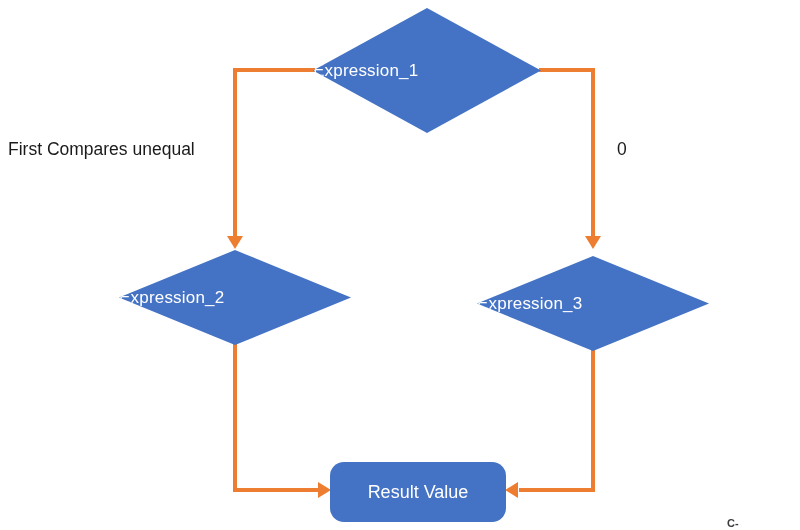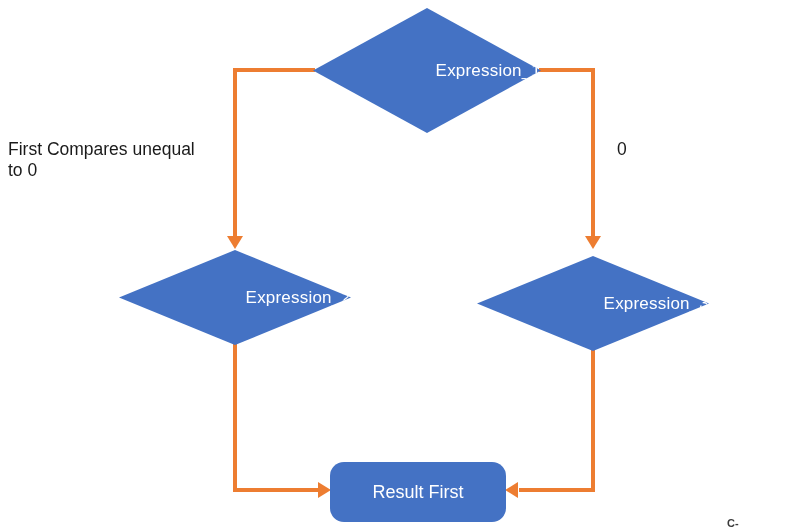--- a/index.html
+++ b/index.html
@@ -15,21 +15,21 @@
     background: #ffffff;
     overflow: hidden;
   }
   
   .diamond {
     position: absolute;
     background: var(--node-fill);
     clip-path: polygon(50% 0%, 100% 50%, 50% 100%, 0% 50%);
     display: flex;
     align-items: center;
-    justify-content: flex-end;
+    justify-content: flex-start;
     color: #ffffff;
     font-size: 17px;
     letter-spacing: 0.2px;
   }
   #node-expr1 { left: 313px; top: 8px;   width: 228px; height: 125px; }
   #node-expr2 { left: 119px; top: 250px; width: 232px; height: 95px; }
   #node-expr3 { left: 477px; top: 256px; width: 232px; height: 95px; }
   
   #node-result {
     position: absolute;
@@ -130,26 +130,25 @@
     <span>Expression_1</span>
   </div>
   <div class="diamond" id="node-expr2">
     <span>Expression_2</span>
   </div>
   <div class="diamond" id="node-expr3">
     <span>Expression_3</span>
   </div>
 
   <div id="node-result">
-    <span>Result First</span>
+    <span>Result Value</span>
   </div>
 
   <div class="note" id="note-left">
     <div>First Compares unequal</div>
-    <div>to 0</div>
   </div>
   <div class="note" id="note-right">
     <div>0</div>
   </div>
 
   <div id="footer-credit">C-Function.com</div>
 
 </div>
 
 </body></html>

